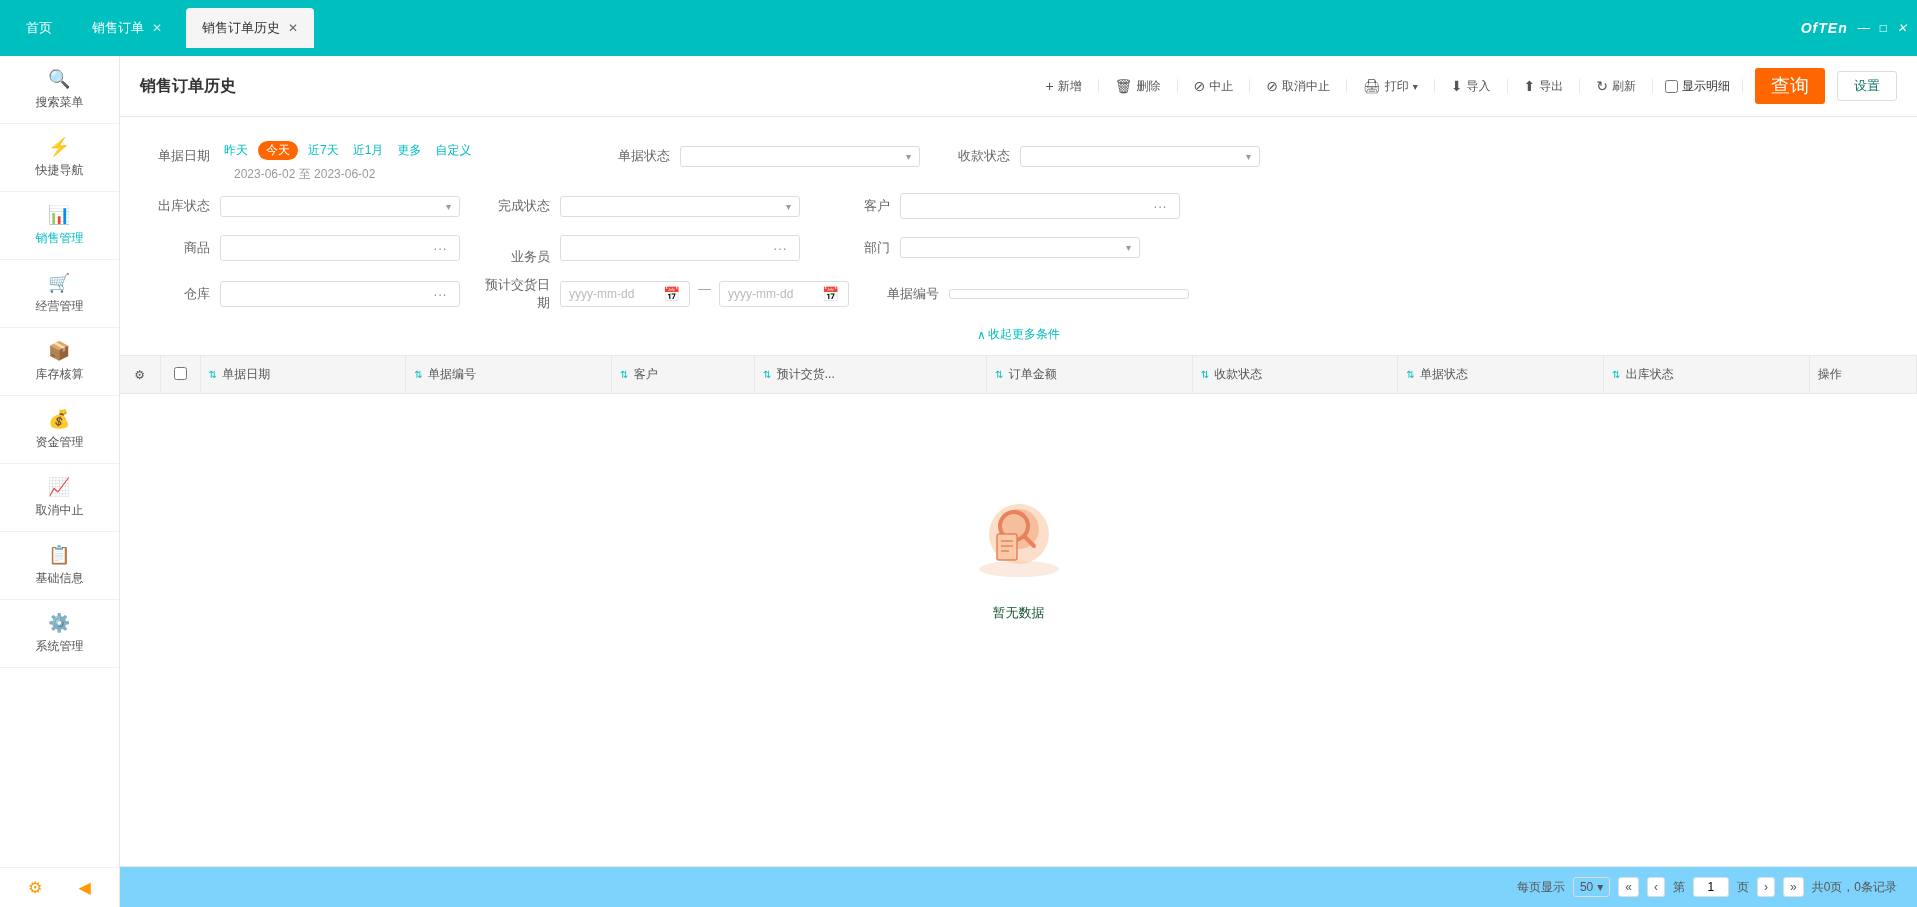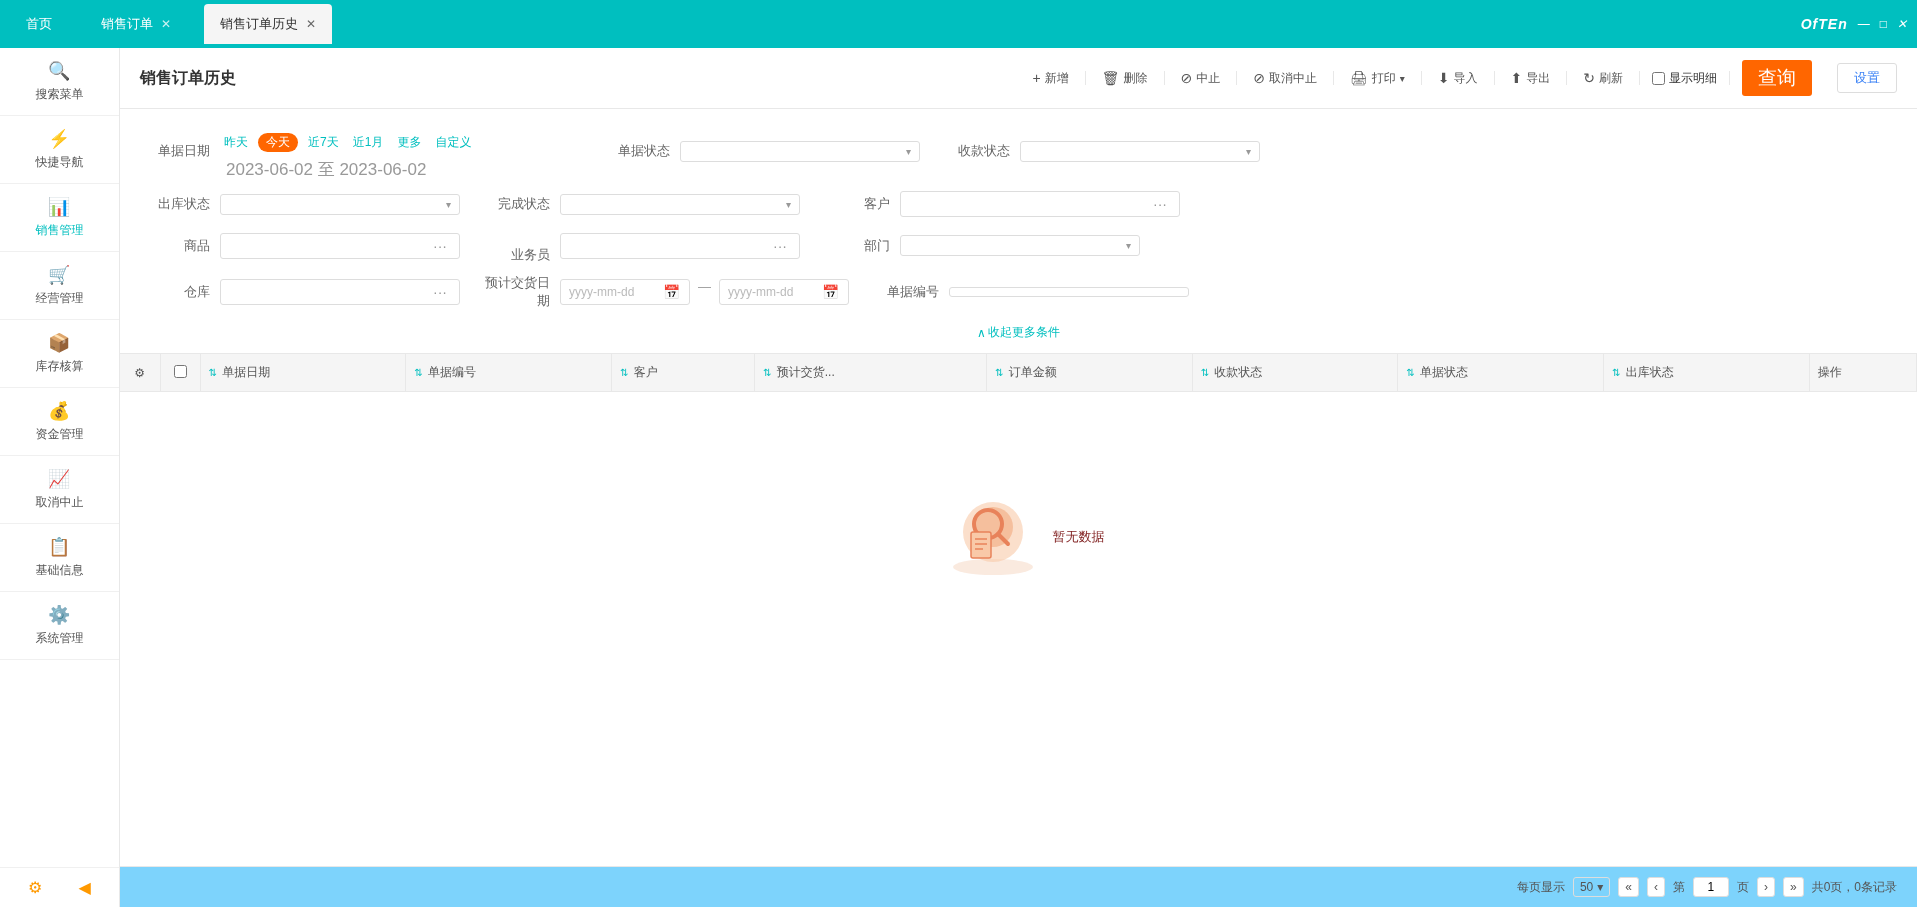--- a/index.html
+++ b/index.html
@@ -1,25 +1,25 @@
 <!DOCTYPE html>
 <html><head>
   <meta charset="utf-8">
   <style>
     * { box-sizing: border-box; margin: 0; padding: 0; font-family: "Microsoft YaHei", Arial, sans-serif; }
     body { background: #f5f5f5; font-size: 13px; color: #333; display: flex; flex-direction: column; height: 100vh; overflow: hidden; }
 
     
     .top-bar {
       background: #00bfbf;
-      height: 48px;
+      height: 56px;
       display: flex;
       align-items: center;
       padding: 0 10px;
-      gap: 17px;
+      gap: 8px;
       flex-shrink: 0;
     }
     .tab-item {
       height: 40px;
       display: flex;
       align-items: center;
       padding: 0 16px;
       color: white;
       font-size: 13px;
       cursor: pointer;
@@ -145,27 +145,26 @@
       background: #f60;
       color: white;
       border: none;
       padding: 5px 16px;
       border-radius: 3px;
       cursor: pointer;
       font-size: 19px;
     }
     .btn-setting {
       background: white;
-      color: #3b82f6;
+      color: #0f766e;
       border: 1px solid #ddd;
       padding: 5px 16px;
       border-radius: 3px;
       cursor: pointer;
       font-size: 13px;
-      margin-left: 13px;
     }
     .checkbox-display {
       display: flex;
       align-items: center;
       gap: 4px;
       font-size: 12px;
       cursor: pointer;
     }
 
     
@@ -208,23 +207,23 @@
       padding: 1px 4px;
       margin-top: 12px;
     }
     .date-shortcut.active {
       background: #f60;
       color: white;
       border-radius: 10px;
       padding: 1px 8px;
     }
     .date-range-text {
-      font-size: 17px;
+      font-size: 12px;
       color: #999;
-      margin-left: 6px;
+      margin-left: 14px;
     }
     .select-field {
       border: 1px solid #ddd;
       border-radius: 3px;
       padding: 4px 8px;
       font-size: 12px;
       display: flex;
       align-items: center;
       justify-content: space-between;
       width: 200px;
@@ -303,24 +302,25 @@
       white-space: nowrap;
     }
     th:first-child { width: 40px; text-align: center; }
     th .sort-icon { color: #00bfbf; font-size: 10px; margin-right: 2px; }
     .th-settings { width: 40px; text-align: center; }
     .checkbox-th { width: 40px; text-align: center; }
 
     
     .empty-state {
       display: flex;
+      flex-direction: column;
       align-items: center;
       justify-content: center;
       padding: 80px 0;
-      color: #7f1d1d;
+      color: #14532d;
     }
 
     
     .pagination-bar {
       background: #7dd3fc;
       padding: 10px 20px;
       display: flex;
       align-items: center;
       justify-content: flex-end;
       border-top: 1px solid #e8e8e8;

